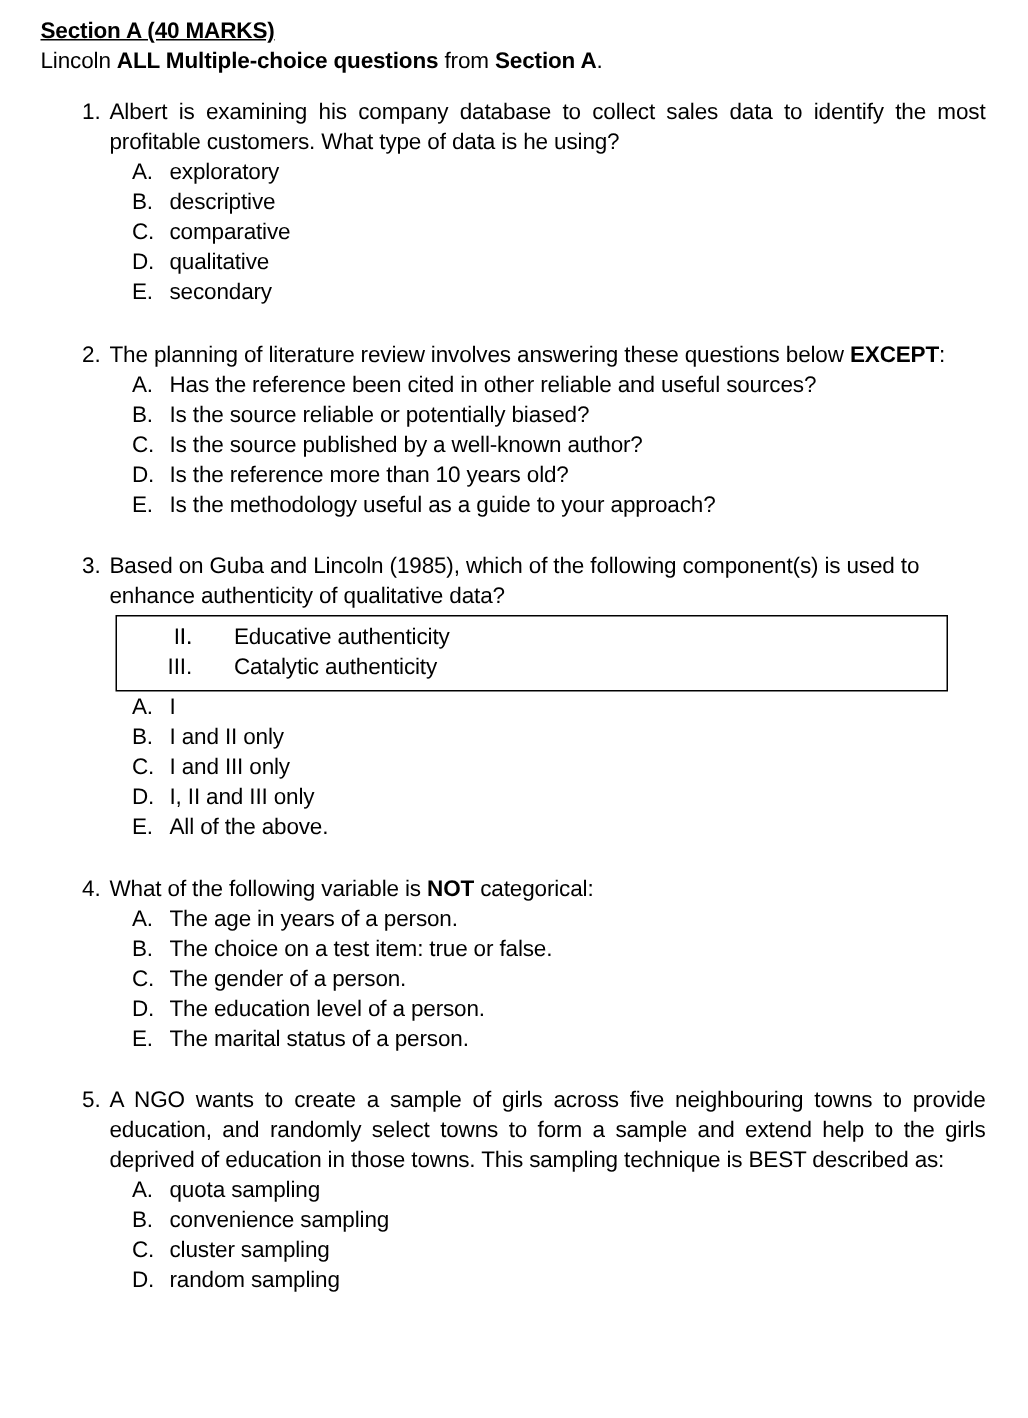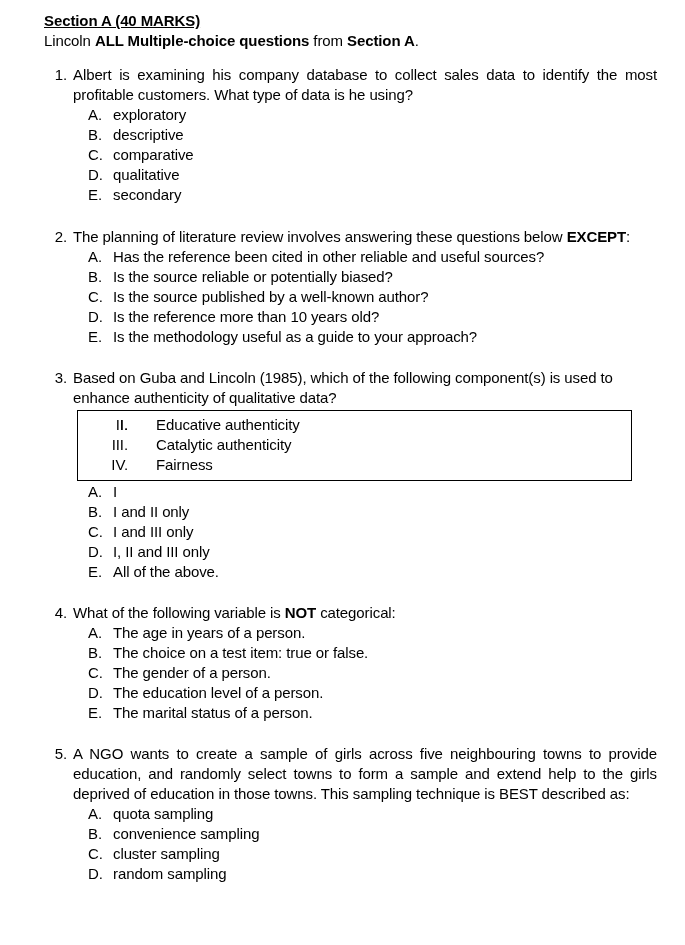--- a/index.html
+++ b/index.html
@@ -18,21 +18,21 @@
     position: relative;
     width: 685px;
     height: 945px;
     padding: 0;
     box-sizing: border-box;
   }
 
   
   .header {
     padding-top: 11px;
-    padding-left: 44px;
+    padding-left: 27px;
   }
   .section-title {
     font-size: 15px;
     font-weight: bold;
     text-decoration: underline;
     line-height: 19px;
     letter-spacing: -0.1px;
   }
   .answer-line {
     font-size: 15px;
@@ -205,24 +205,20 @@
           <span class="roman-num">I.</span>
         </div>
         <div class="roman-row">
           <span class="roman-num">II.</span>
           <span>Educative authenticity</span>
         </div>
         <div class="roman-row">
           <span class="roman-num">III.</span>
           <span>Catalytic authenticity</span>
         </div>
-        <div class="roman-row">
-          <span class="roman-num">IV.</span>
-          <span>Fairness</span>
-        </div>
       </div>
       <div class="options">
         <div class="option">
           <span class="opt-letter">A.</span>
           <span>I</span>
         </div>
         <div class="option">
           <span class="opt-letter">B.</span>
           <span>I and II only</span>
         </div>

